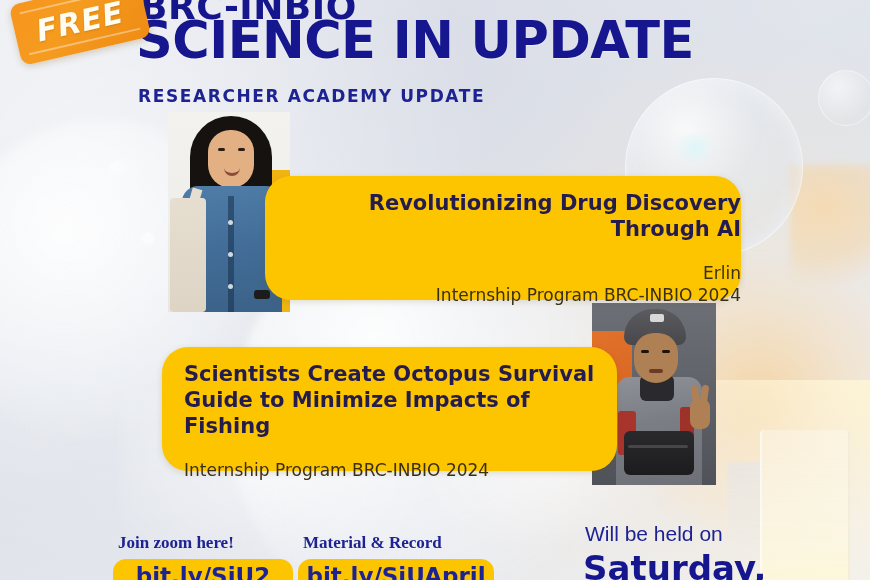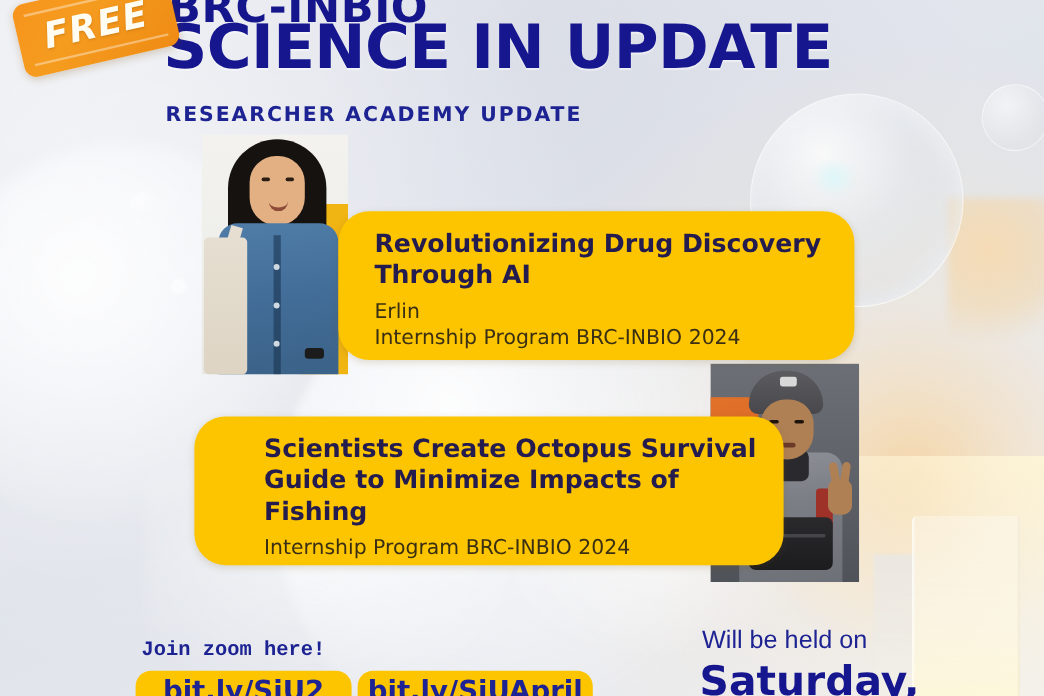--- a/index.html
+++ b/index.html
@@ -263,47 +263,47 @@
   #photo-william .finger1 { left:100px; transform: rotate(-10deg); }
   #photo-william .finger2 { left:109px; transform: rotate(8deg); }
 
   
   .talk-card {
     position: absolute;
     background: #FDC500;
     border-radius: 26px;
     box-shadow: 0 2px 6px rgba(110,80,0,0.16);
   }
-  #talk-card-1 { left: 282px; top: 176px; width: 430px; height: 124px; }
-  #talk-card-2 { left: 162px; top: 347px; width: 455px; height: 124px; padding-left: 36px; }
+  #talk-card-1 { left: 265px; top: 176px; width: 476px; height: 124px; text-align: right; }
+  #talk-card-2 { left: 162px; top: 347px; width: 455px; height: 124px; }
 
   .talk-title {
     font-family: "DejaVu Sans", sans-serif;
     font-weight: 700;
     font-size: 21px;
     line-height: 26px;
     color: #241C4E;
     margin: 0;
   }
   .talk-speaker, .talk-affil {
     font-family: "DejaVu Sans", sans-serif;
     font-weight: 400;
     font-size: 17px;
     line-height: 22px;
     color: #3A2F13;
     margin: 0;
   }
   #talk-card-1 .inner { padding: 14px 0 0 30px; }
   #talk-card-2 .inner { padding: 14px 0 0 22px; }
-  .talk-meta { margin-top: 7px; }
+  .talk-meta { margin-top: 20px; }
 
   
   .foot-label {
     position: absolute;
-    font-family: Liberation Mono, monospace;
+    font-family: Liberation Serif, serif;
     font-weight: 700;
     font-size: 17px;
     color: #1D2392;
     white-space: nowrap;
   }
   #label-zoom     { left: 118px; top: 533px; }
   #label-material { left: 303px; top: 533px; }
 
   .link-pill {
     position: absolute;
@@ -420,20 +420,21 @@
   <div class="talk-card" id="talk-card-2">
     <div class="inner">
       <p class="talk-title">Scientists Create Octopus Survival Guide to Minimize Impacts of Fishing</p>
       <div class="talk-meta">
         <p class="talk-affil">Internship Program BRC-INBIO 2024</p>
       </div>
     </div>
   </div>
 
   <div class="foot-label" id="label-zoom">Join zoom here!</div>
+  <div class="foot-label" id="label-material">Material &amp; Record</div>
 
   <div class="link-pill" id="link-pill-zoom">
     <span class="link-text">bit.ly/SiU2</span>
   </div>
   <div class="link-pill" id="link-pill-material">
     <span class="link-text">bit.ly/SiUApril</span>
   </div>
 
   <div id="held-on">Will be held on</div>
   <div id="held-day">Saturday,</div>

